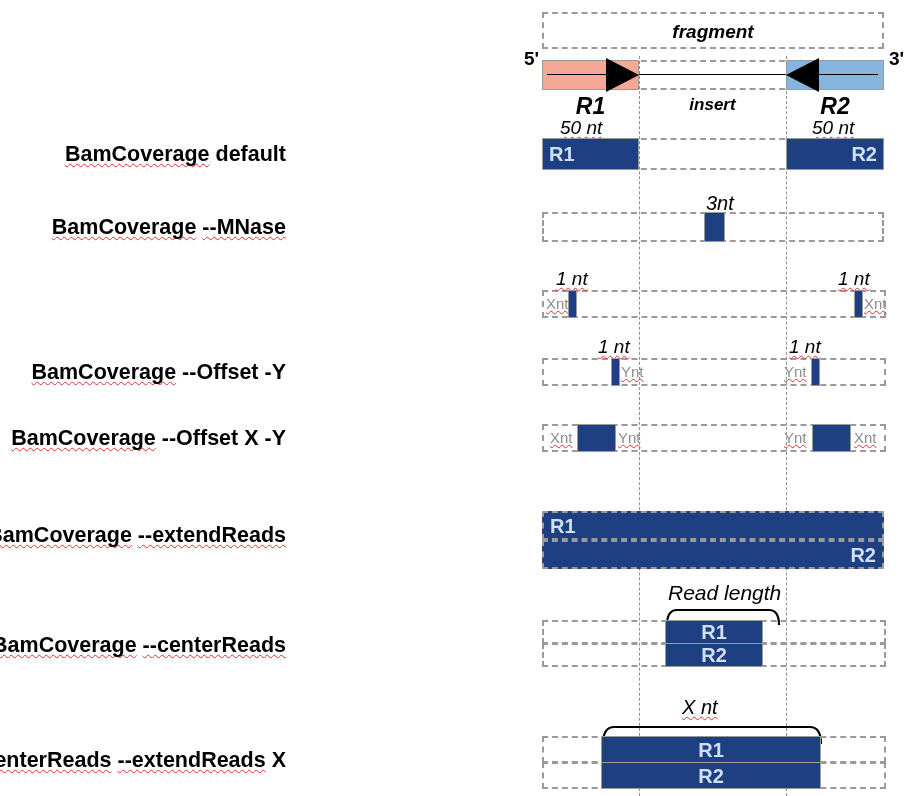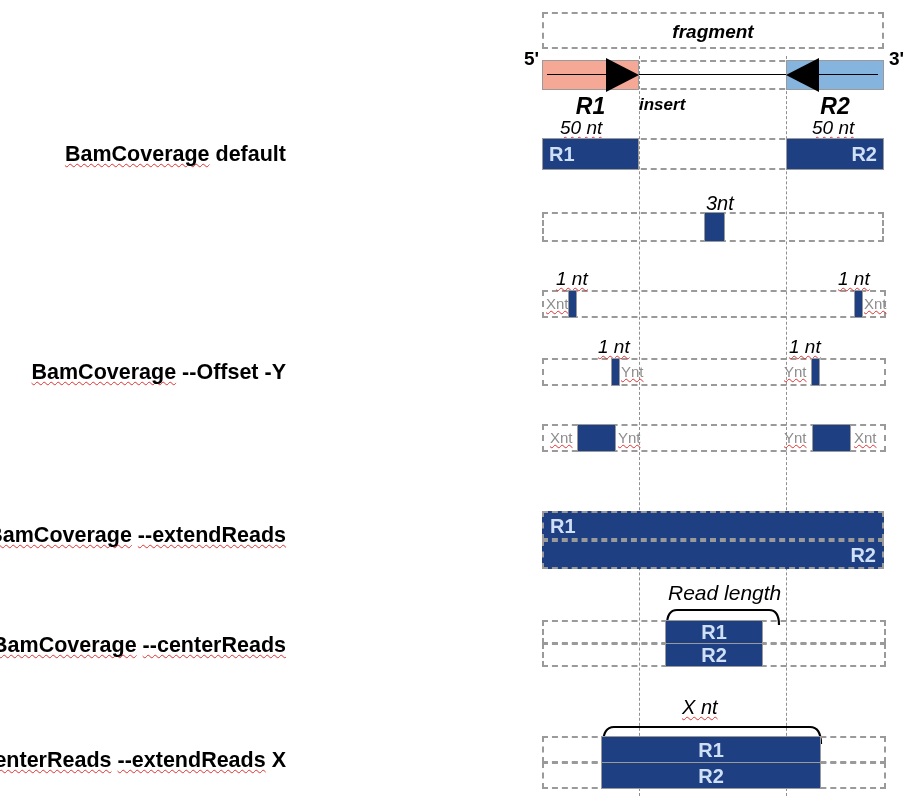--- a/index.html
+++ b/index.html
@@ -139,38 +139,41 @@
   <div class="read r1" style="left:542px; top:60px; width:97px; height:30px;"></div>
   <div class="fragline" style="left:547px; top:74px; width:85px;"></div>
   <div class="arrow right" style="left:606px; top:58px;"></div>
 
   <div class="read r2" style="left:786px; top:60px; width:98px; height:30px;"></div>
   <div class="fragline" style="left:793px; top:74px; width:85px;"></div>
   <div class="arrow left" style="left:786px; top:58px;"></div>
 
   <div class="ntxt bold" style="left:542px; top:93px; width:97px; text-align:center; font-size:23px;">R1</div>
   <div class="ntxt bold" style="left:786px; top:93px; width:98px; text-align:center; font-size:23px;">R2</div>
-  <div class="ntxt bold" style="left:639px; top:95px; width:147px; font-size:17px;">insert</div>
+  <div class="ntxt bold" style="left:639px; top:95px; width:147px; text-align:center; font-size:17px;">insert</div>
 
   <div class="lbl-wrap" style="right:632px; top:142px;">
     <span class="sq">BamCoverage</span><span> default</span>
   </div>
 
   <div class="dbox" style="left:542px; top:138px; width:342px; height:32px;"></div>
 
   <div class="ntxt sqd" style="left:560px; top:117px;">50 nt</div>
   <div class="ntxt sqd" style="left:812px; top:117px;">50 nt</div>
 
   <div class="cov" style="left:542px; top:138px; width:97px; height:32px;">
     <span class="tag left">R1</span>
   </div>
   <div class="cov" style="left:786px; top:138px; width:98px; height:32px;">
     <span class="tag right">R2</span>
   </div>
 
+  <div class="lbl-wrap" style="right:632px; top:215px;">
+    <span class="sq">BamCoverage</span><span> </span><span class="sq">--MNase</span>
+  </div>
 
   <div class="dbox" style="left:542px; top:212px; width:342px; height:30px;"></div>
 
   <div class="ntxt" style="left:694px; top:192px; font-size:20px;margin-left:12px;">3nt</div>
 
   <div class="cov" style="left:704px; top:212px; width:21px; height:30px;"></div>
 
 
   <div class="dbox" style="left:542px; top:290px; width:344px; height:28px;"></div>
 
@@ -191,20 +194,23 @@
 
   <div class="ntxt sqd" style="left:598px; top:336px;">1 nt</div>
   <div class="ntxt sqd" style="left:789px; top:336px;">1 nt</div>
 
   <div class="cov" style="left:611px; top:358px; width:9px; height:28px;"></div>
   <div class="gray-nt" style="left:621px; top:363px;">Ynt</div>
 
   <div class="gray-nt" style="left:784px; top:363px;">Ynt</div>
   <div class="cov" style="left:811px; top:358px; width:9px; height:28px;"></div>
 
+  <div class="lbl-wrap" style="right:632px; top:426px;">
+    <span class="sq">BamCoverage</span><span> --Offset X -Y</span>
+  </div>
 
   <div class="dbox" style="left:542px; top:424px; width:344px; height:28px;"></div>
 
   <div class="gray-nt" style="left:550px; top:429px;">Xnt</div>
   <div class="cov" style="left:577px; top:424px; width:39px; height:28px;"></div>
   <div class="gray-nt" style="left:618px; top:429px;">Ynt</div>
 
   <div class="gray-nt" style="left:784px; top:429px;">Ynt</div>
   <div class="cov" style="left:812px; top:424px; width:39px; height:28px;"></div>
   <div class="gray-nt" style="left:854px; top:429px;">Xnt</div>

